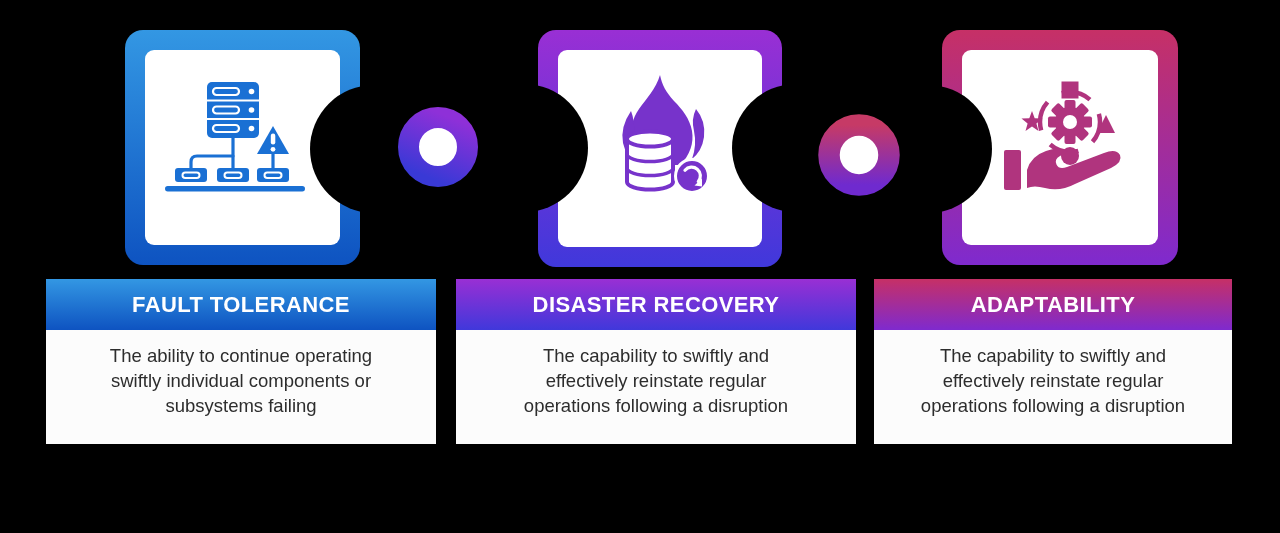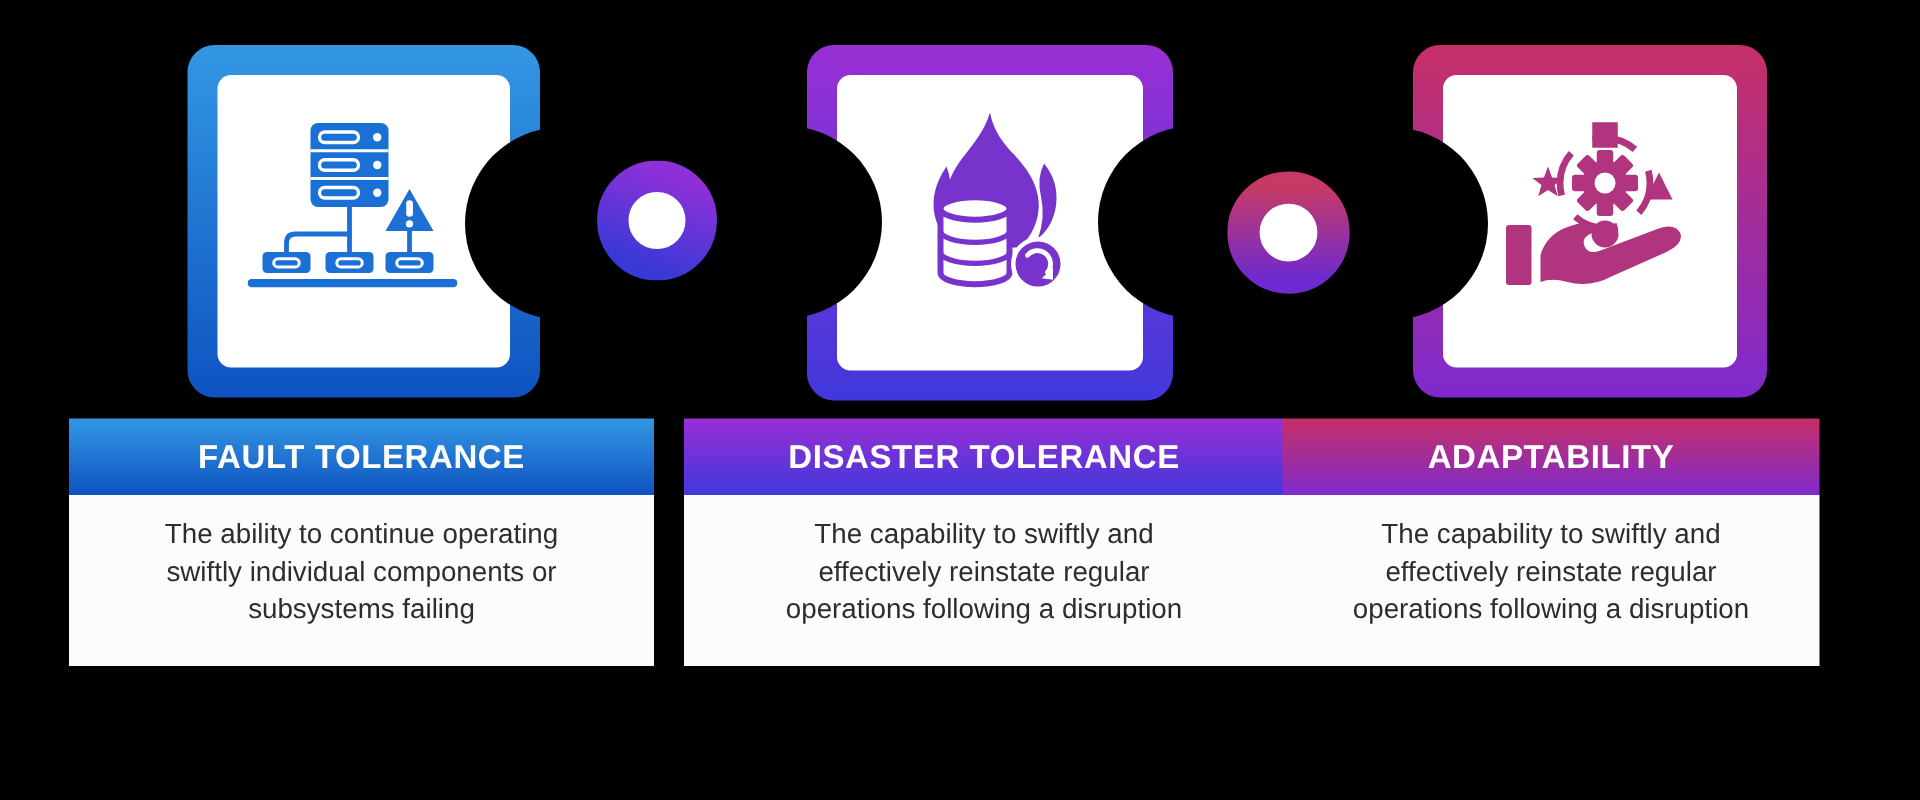--- a/index.html
+++ b/index.html
@@ -17,21 +17,21 @@
   .icon-1{left:165px;top:82px;}
   .icon-2{left:606px;top:75px;}
   .icon-3{left:1002px;top:80px;}
   
   .ring-1{left:398px;top:107px;}
   .ring-2{left:818px;top:114px;}
   
   .card{position:absolute;top:279px;}
   .card-1{left:46px;width:390px;}
   .card-2{left:456px;width:400px;}
-  .card-3{left:855px;width:358px;}
+  .card-3{left:874px;width:358px;}
   .card-header{
     height:51px;display:flex;align-items:center;justify-content:center;
     background:linear-gradient(180deg,var(--g-top),var(--g-bottom));
   }
   .card-title{
     color:#ffffff;font-size:22px;font-weight:800;letter-spacing:0.4px;
   }
   .card-body{
     background:#fcfcfc;height:114px;box-sizing:border-box;padding-top:13px;
   }
@@ -174,21 +174,21 @@
     </div>
     <div class="card-body">
       <p class="card-desc">The ability to continue operating
 swiftly individual components or
 subsystems failing</p>
     </div>
   </div>
 
   <div class="card card-2">
     <div class="card-header" style="--g-top: #992FD4; --g-bottom: #4038DB;">
-      <span class="card-title">DISASTER TOLERANCE</span>
+      <span class="card-title">DISASTER RECOVERY</span>
     </div>
     <div class="card-body">
       <p class="card-desc">The capability to swiftly and
 effectively reinstate regular
 operations following a disruption</p>
     </div>
   </div>
 
   <div class="card card-3">
     <div class="card-header" style="--g-top: #C63066; --g-bottom: #7F2ACE;">

